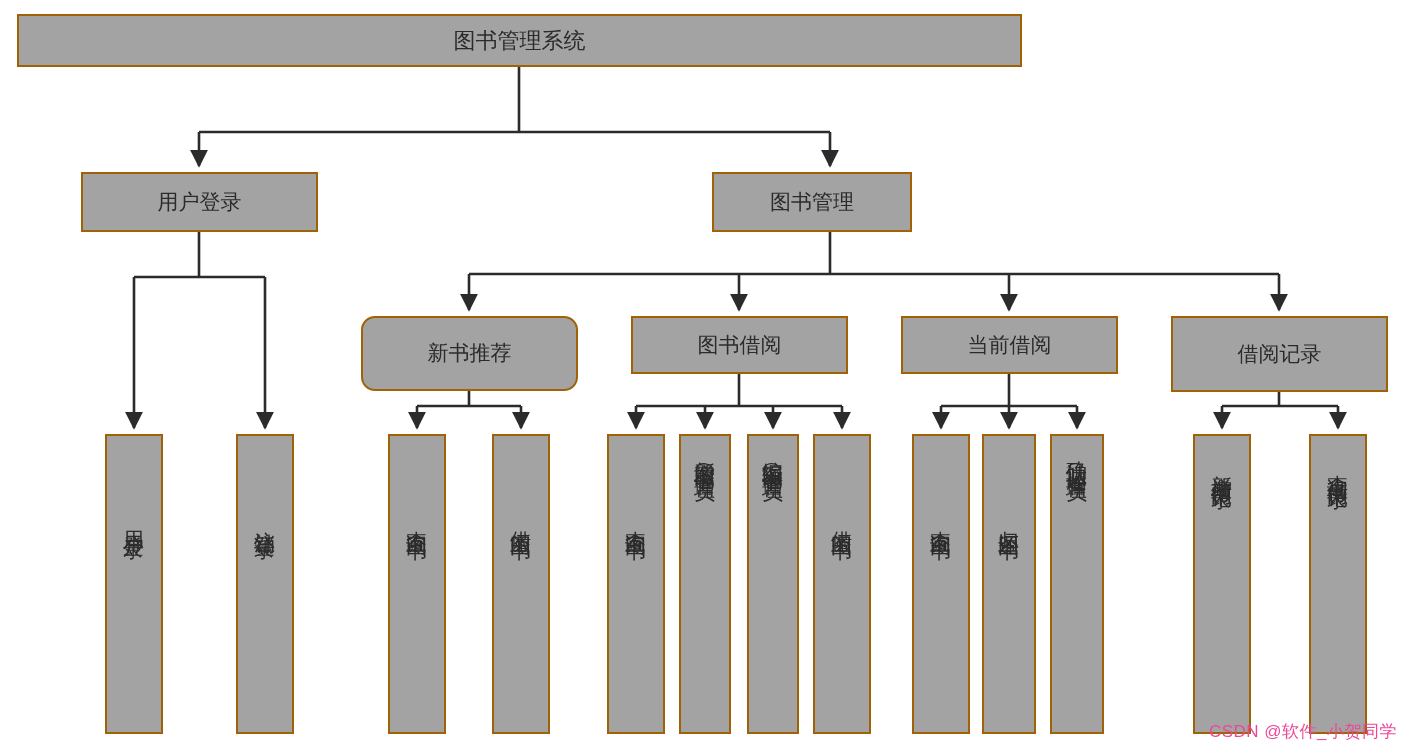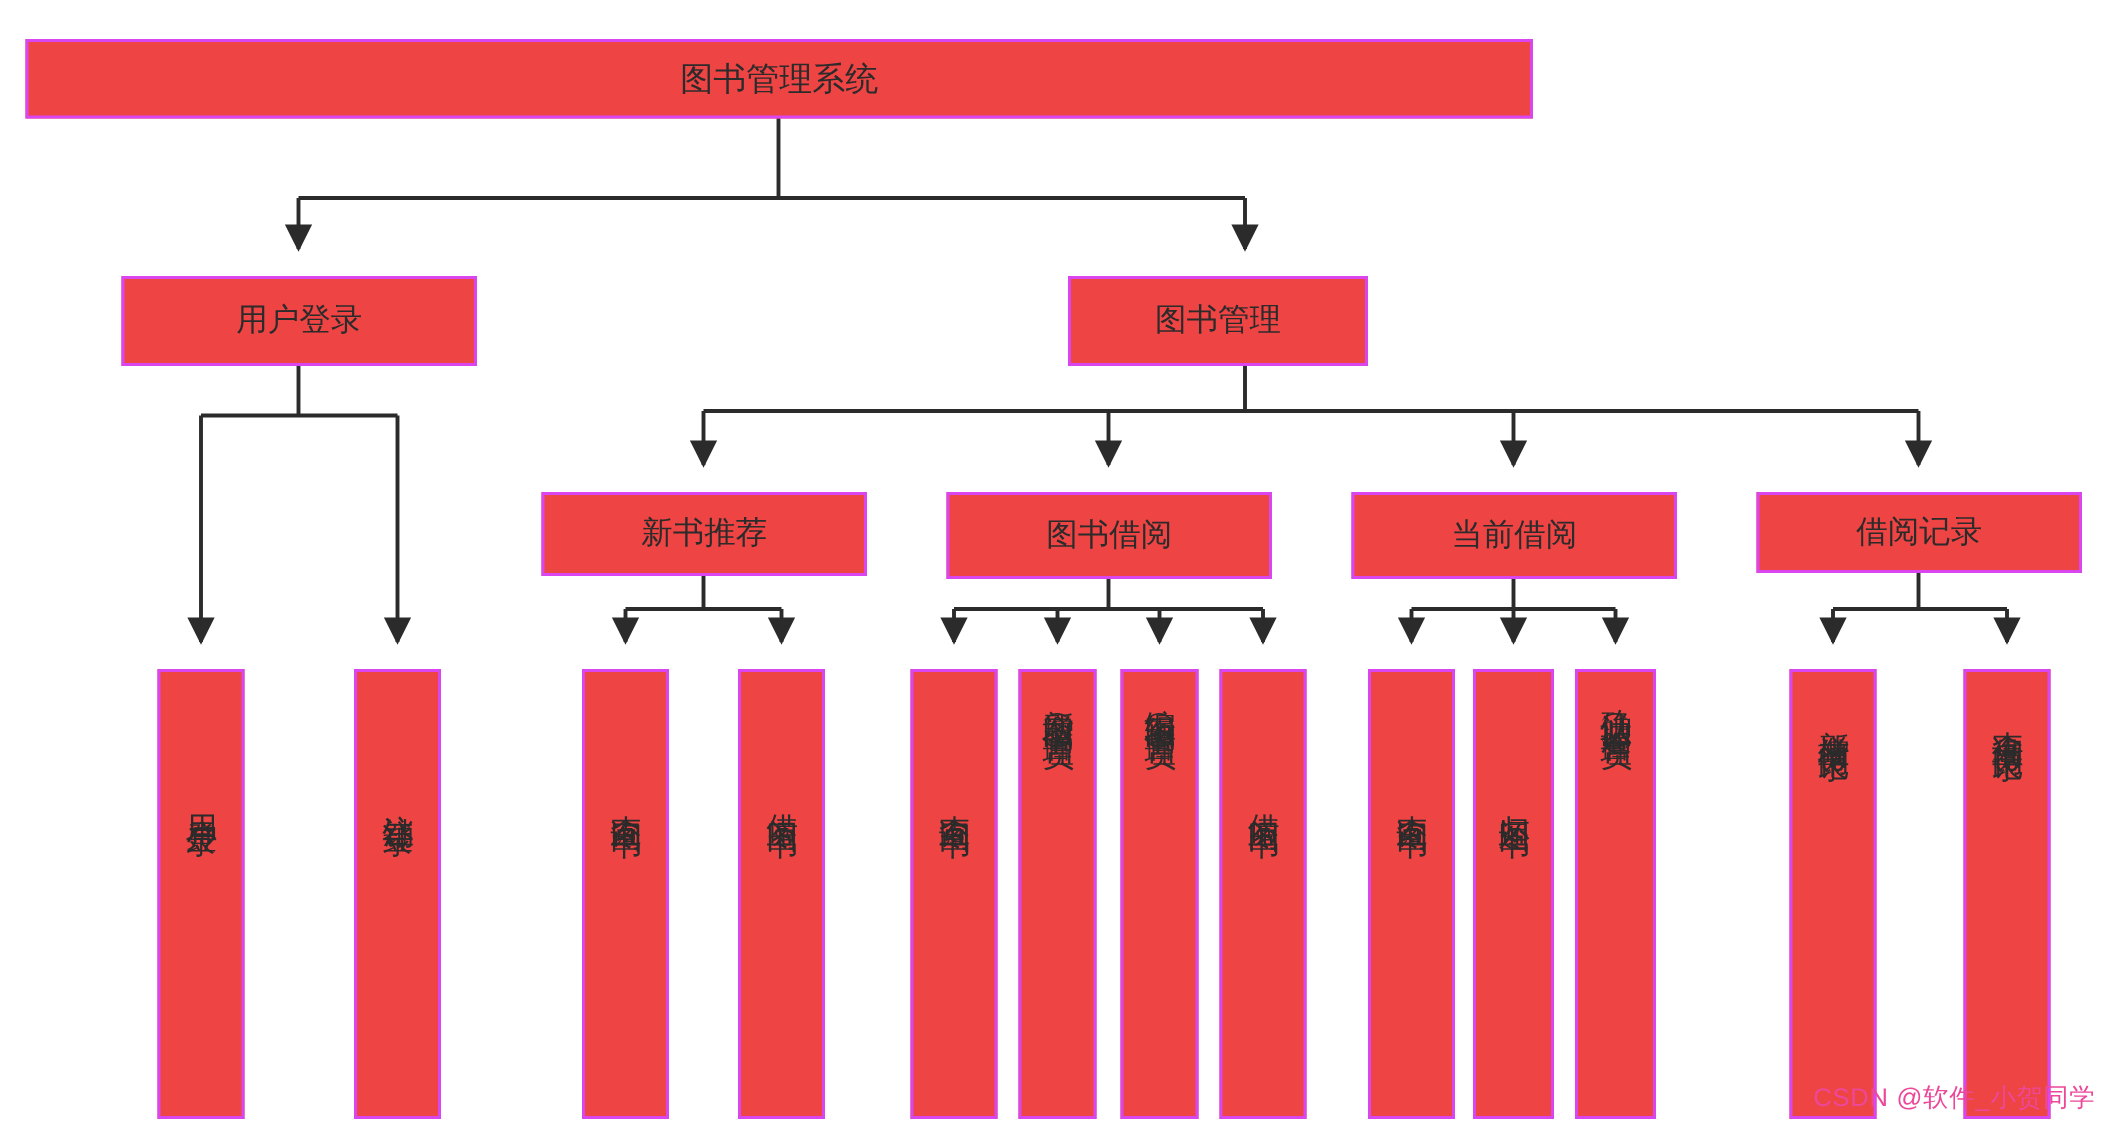--- a/index.html
+++ b/index.html
@@ -22,27 +22,26 @@
     position: absolute;
     left: 0;
     top: 0;
     width: 1405px;
     height: 747px;
     pointer-events: none;
   }
   .node {
     position: absolute;
     box-sizing: border-box;
-    background: #ef4444;
-    border: 2px solid #d946ef;
+    background: #a3a3a3;
+    border: 2px solid #a16207;
     display: flex;
     align-items: center;
     justify-content: center;
     z-index: 5;
-    margin-top: 12px;
   }
   .node-label {
     color: #2b2b2b;
     text-align: center;
     line-height: 1.18;
     white-space: nowrap;
   }
   
   .node.horiz .node-label {
     font-size: 21px;
@@ -145,33 +144,33 @@
   </div>
 
   <div class="node horiz" style="left:81px; top:172px; width:237px; height:60px;">
     <span class="node-label">用户登录</span>
   </div>
 
   <div class="node horiz" style="left:712px; top:172px; width:200px; height:60px;">
     <span class="node-label">图书管理</span>
   </div>
 
-  <div class="node horiz" style="left:361px; top:316px; width:217px; height:56px;">
+  <div class="node horiz" style="left:361px; top:316px; width:217px; height:75px;border-radius:14px;">
     <span class="node-label">新书推荐</span>
   </div>
 
   <div class="node horiz" style="left:631px; top:316px; width:217px; height:58px;">
     <span class="node-label">图书借阅</span>
   </div>
 
   <div class="node horiz" style="left:901px; top:316px; width:217px; height:58px;align-items:center;">
     <span class="node-label">当前借阅</span>
   </div>
 
-  <div class="node horiz" style="left:1171px; top:316px; width:217px; height:54px;">
+  <div class="node horiz" style="left:1171px; top:316px; width:217px; height:76px;">
     <span class="node-label">借阅记录</span>
   </div>
 
   <div class="node vert mid" style="left:105px; top:434px; width:58px; height:300px;">
     <span class="node-label">用户登录</span>
   </div>
 
   <div class="node vert mid" style="left:236px; top:434px; width:58px; height:300px;">
     <span class="node-label">注销登录</span>
   </div>

